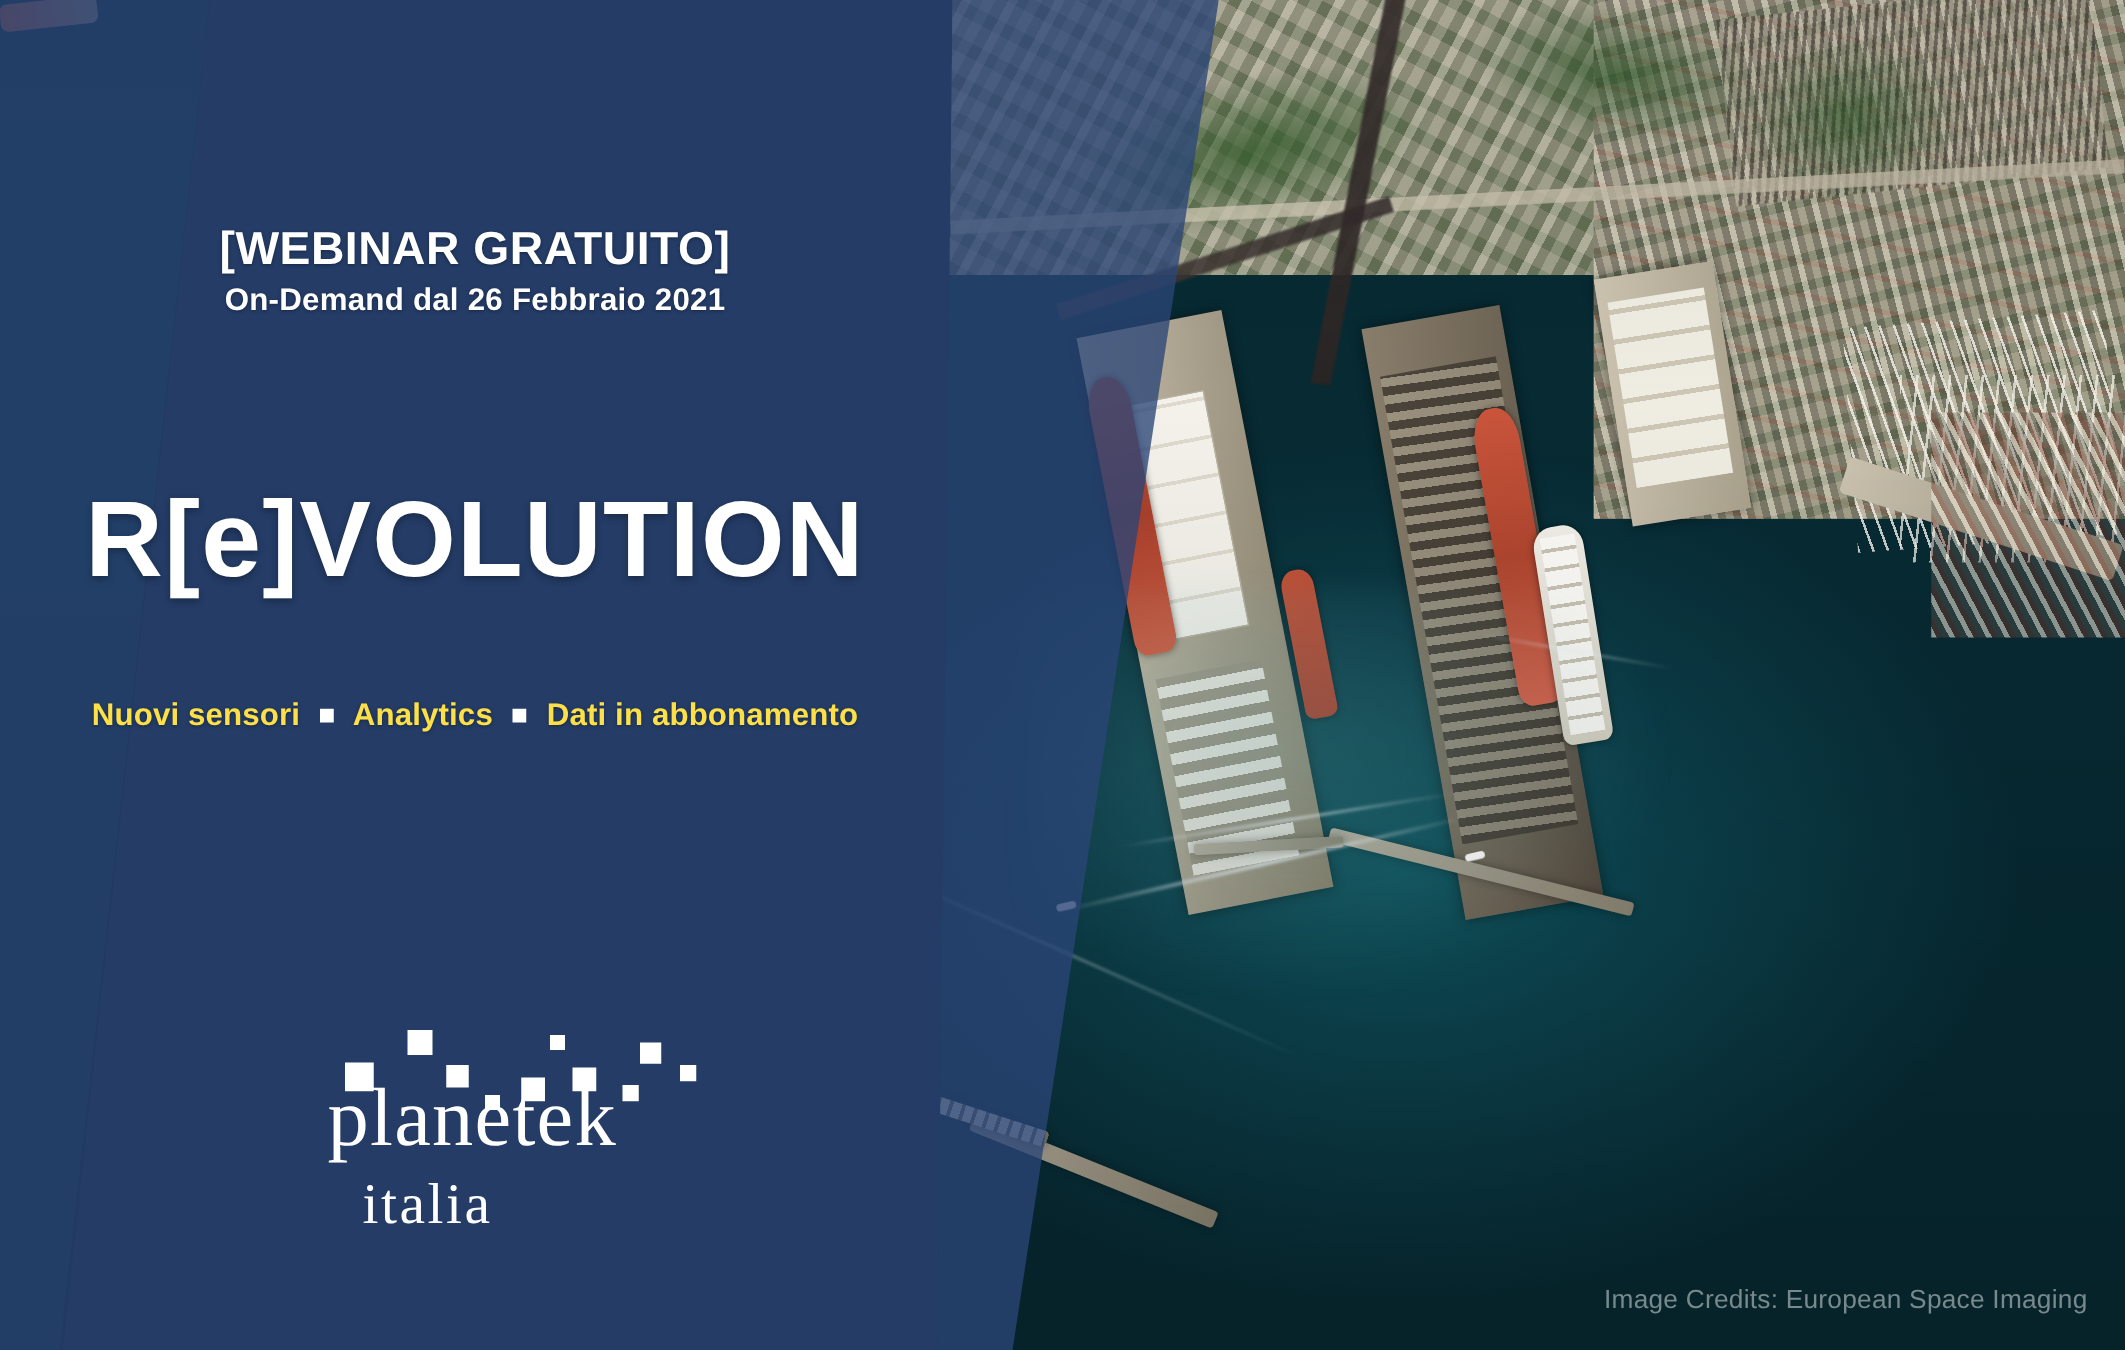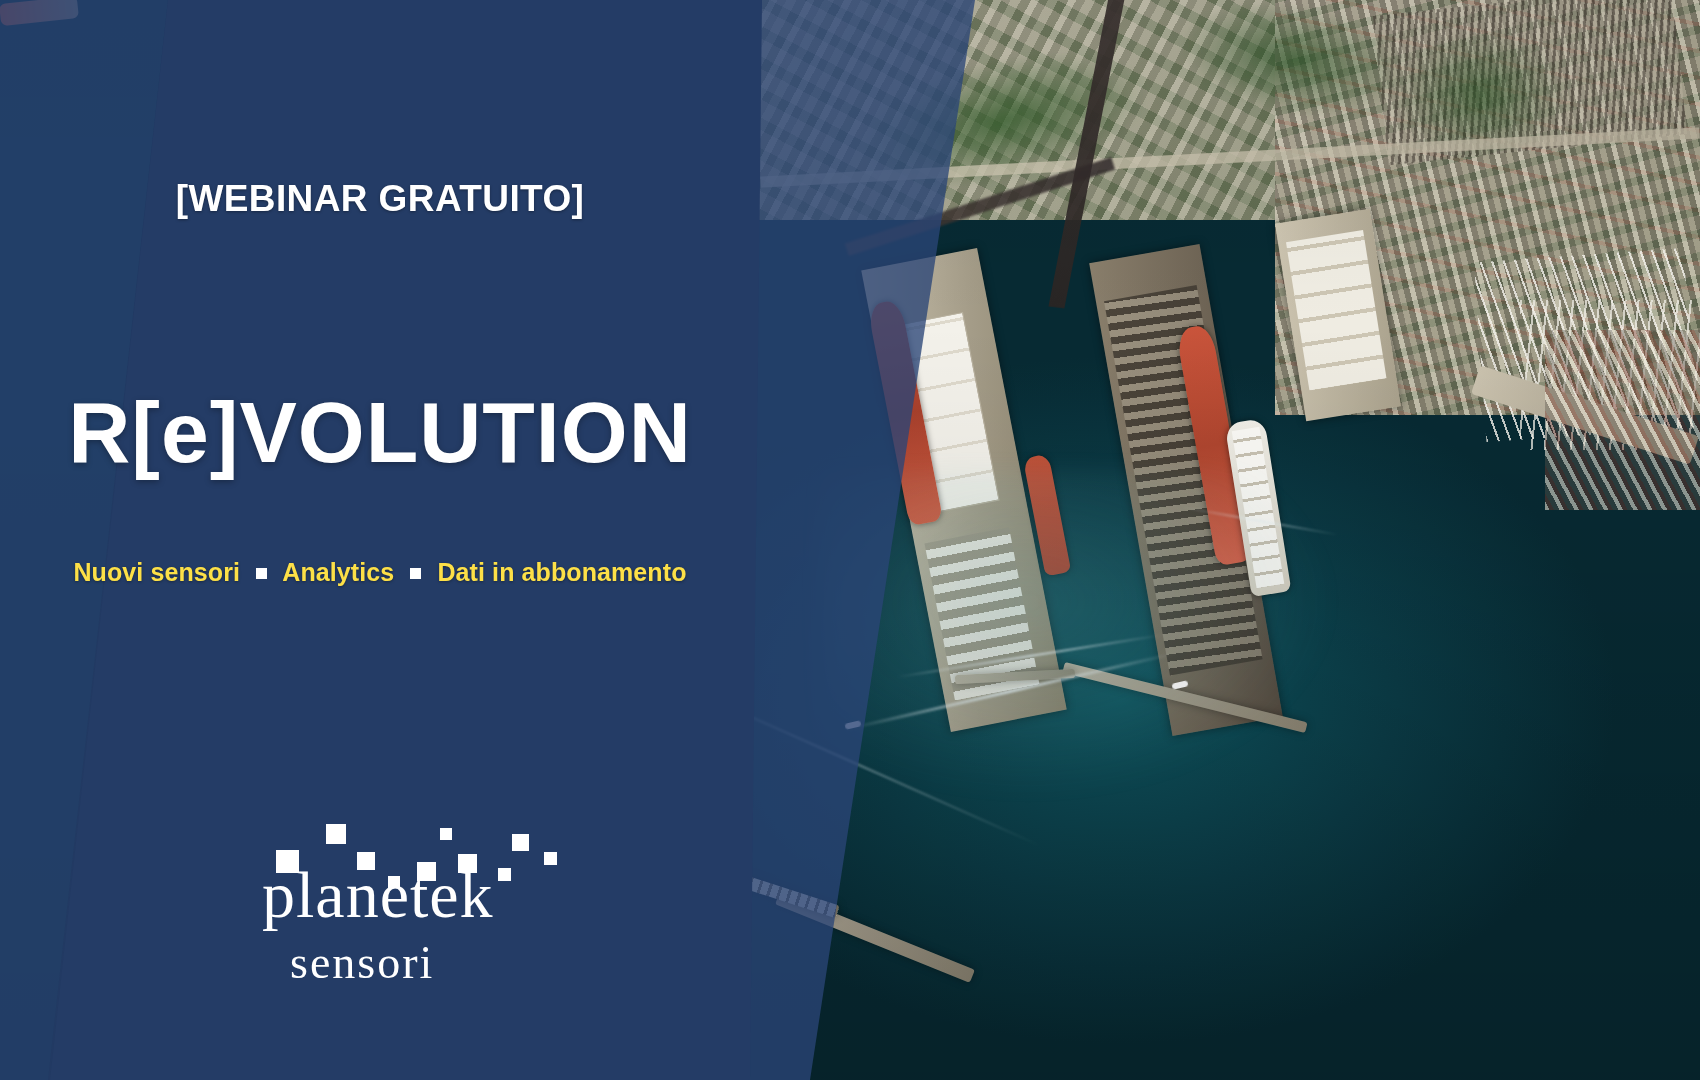--- a/index.html
+++ b/index.html
@@ -224,20 +224,21 @@
   <div class="grade"></div>
 
   <div class="panel-soft"></div>
   <div class="panel-solid"></div>
   <div class="panel-solid2"></div>
 
   <div class="content">
 
     <div class="webinar-tag">[WEBINAR GRATUITO]</div>
 
+    <div class="webinar-sub">On-Demand dal 26 Febbraio 2021</div>
 
     <div class="title">
       <span class="l2">R[e]VOLUTION</span>
     </div>
 
     <div class="tagline">
       <span>Nuovi sensori</span>
       <span class="sq"></span>
       <span>Analytics</span>
       <span class="sq"></span>
@@ -250,19 +251,20 @@
       <div class="px" style="left:95px;top:42px;width:18px;height:18px;"></div>
       <div class="px" style="left:126px;top:66px;width:12px;height:12px;"></div>
       <div class="px" style="left:155px;top:52px;width:19px;height:19px;"></div>
       <div class="px" style="left:178px;top:18px;width:12px;height:12px;"></div>
       <div class="px" style="left:196px;top:44px;width:19px;height:19px;"></div>
       <div class="px" style="left:236px;top:58px;width:13px;height:13px;"></div>
       <div class="px" style="left:250px;top:24px;width:17px;height:17px;"></div>
       <div class="px" style="left:282px;top:42px;width:13px;height:13px;"></div>
 
       <div class="logo-word">planetek</div>
-      <div class="logo-italia">sensori</div>
+      <div class="logo-italia">italia</div>
     </div>
 
   </div>
 
+  <div class="credits">Image Credits: European Space Imaging</div>
 
 </div>
 
 </body></html>

